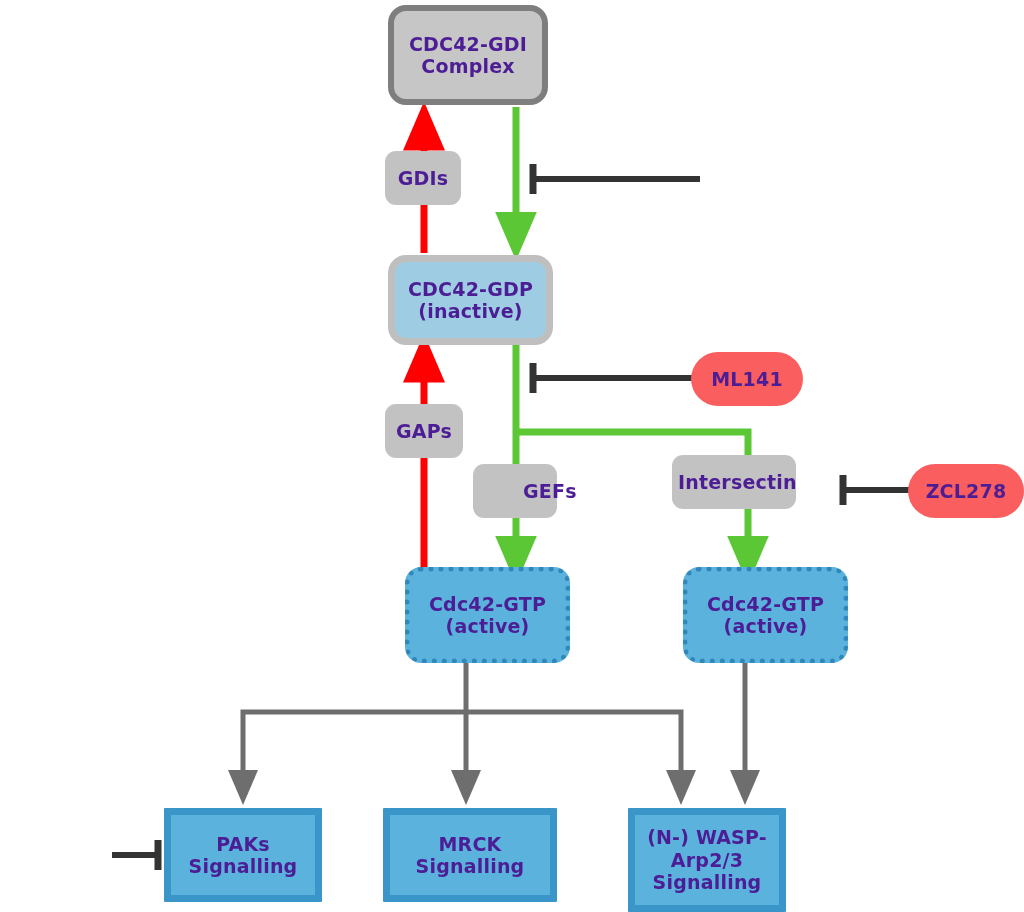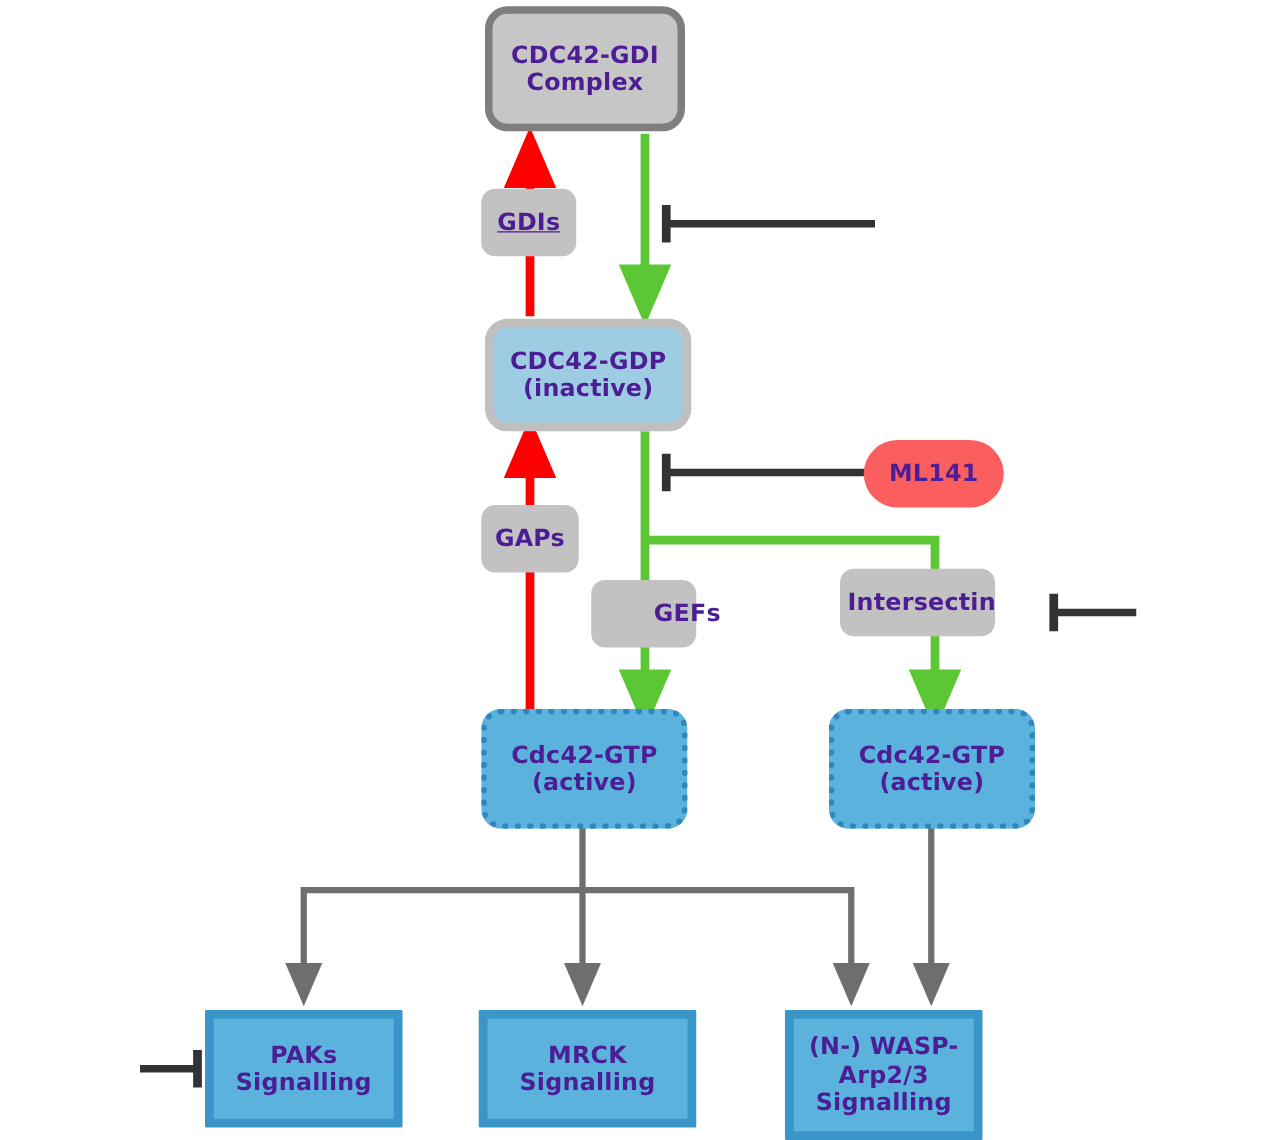--- a/index.html
+++ b/index.html
@@ -58,20 +58,21 @@
     border: 7px solid #bfbfbf;
     border-radius: 18px;
     font-size: 19px;
   }
   
   .n-gtp {
     background: #5bb3dd;
     border: 5px dotted #2f87bb;
     border-radius: 16px;
     font-size: 19px;
+    margin-left: 20px;
   }
   
   .n-signal {
     background: #5bb3dd;
     border: 7px solid #3a96c8;
     border-radius: 1px;
     font-size: 19px;
   }
   
   .n-inhibitor {
@@ -154,21 +155,21 @@
     </g>
   </svg>
 
   <div class="node n-complex" style="left:388px; top:5px; width:160px; height:100px;">
     <div>
       <span>CDC42-GDI</span>
       <span>Complex</span>
     </div>
   </div>
 
-  <div class="node n-chip" style="left:385px; top:151px; width:76px; height:54px;text-decoration:underline;">
+  <div class="node n-chip" style="left:385px; top:151px; width:76px; height:54px;">
     <span>GDIs</span>
   </div>
 
   <div class="node n-gdp" style="left:388px; top:255px; width:165px; height:90px;">
     <div>
       <span>CDC42-GDP</span>
       <span>(inactive)</span>
     </div>
   </div>
 
@@ -218,15 +219,18 @@
       <span>Arp2/3</span>
       <span>Signalling</span>
     </div>
   </div>
 
 
   <div class="node n-inhibitor" style="left:691px; top:352px; width:112px; height:54px;">
     <span>ML141</span>
   </div>
 
+  <div class="node n-inhibitor" style="left:908px; top:464px; width:116px; height:54px;">
+    <span>ZCL278</span>
+  </div>
 
 
 </div>
 
 </body></html>

